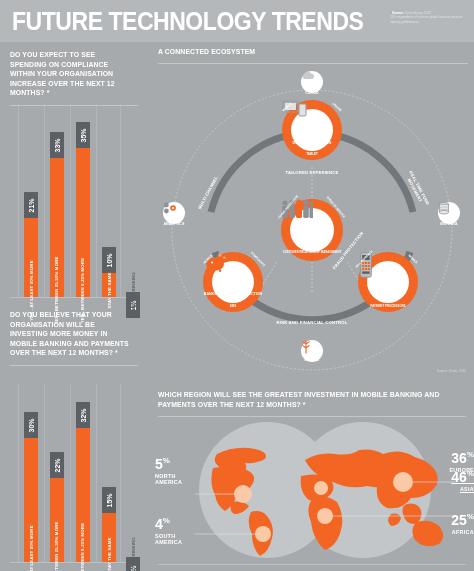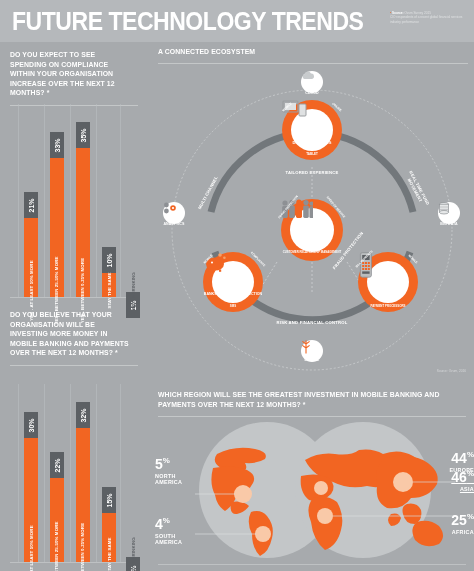--- a/index.html
+++ b/index.html
@@ -444,21 +444,21 @@
     <div class="num"><span>5</span><sup>%</sup></div>
     <div class="reg">NORTH<br>AMERICA</div>
   </div>
 
   <div class="stat" style="left:0px; top:96px;">
     <div class="num"><span>4</span><sup>%</sup></div>
     <div class="reg">SOUTH<br>AMERICA</div>
   </div>
 
   <div class="stat right" style="right:0px; top:30px;">
-    <div class="num"><span>44</span><sup>%</sup></div>
+    <div class="num"><span>36</span><sup>%</sup></div>
     <div class="reg">EUROPE</div>
   </div>
 
   <div class="stat right" style="right:0px; top:49px;text-decoration:underline;">
     <div class="num"><span>46</span><sup>%</sup></div>
     <div class="reg">ASIA</div>
   </div>
 
   <div class="stat right" style="right:0px; top:92px;">
     <div class="num"><span>25</span><sup>%</sup></div>

